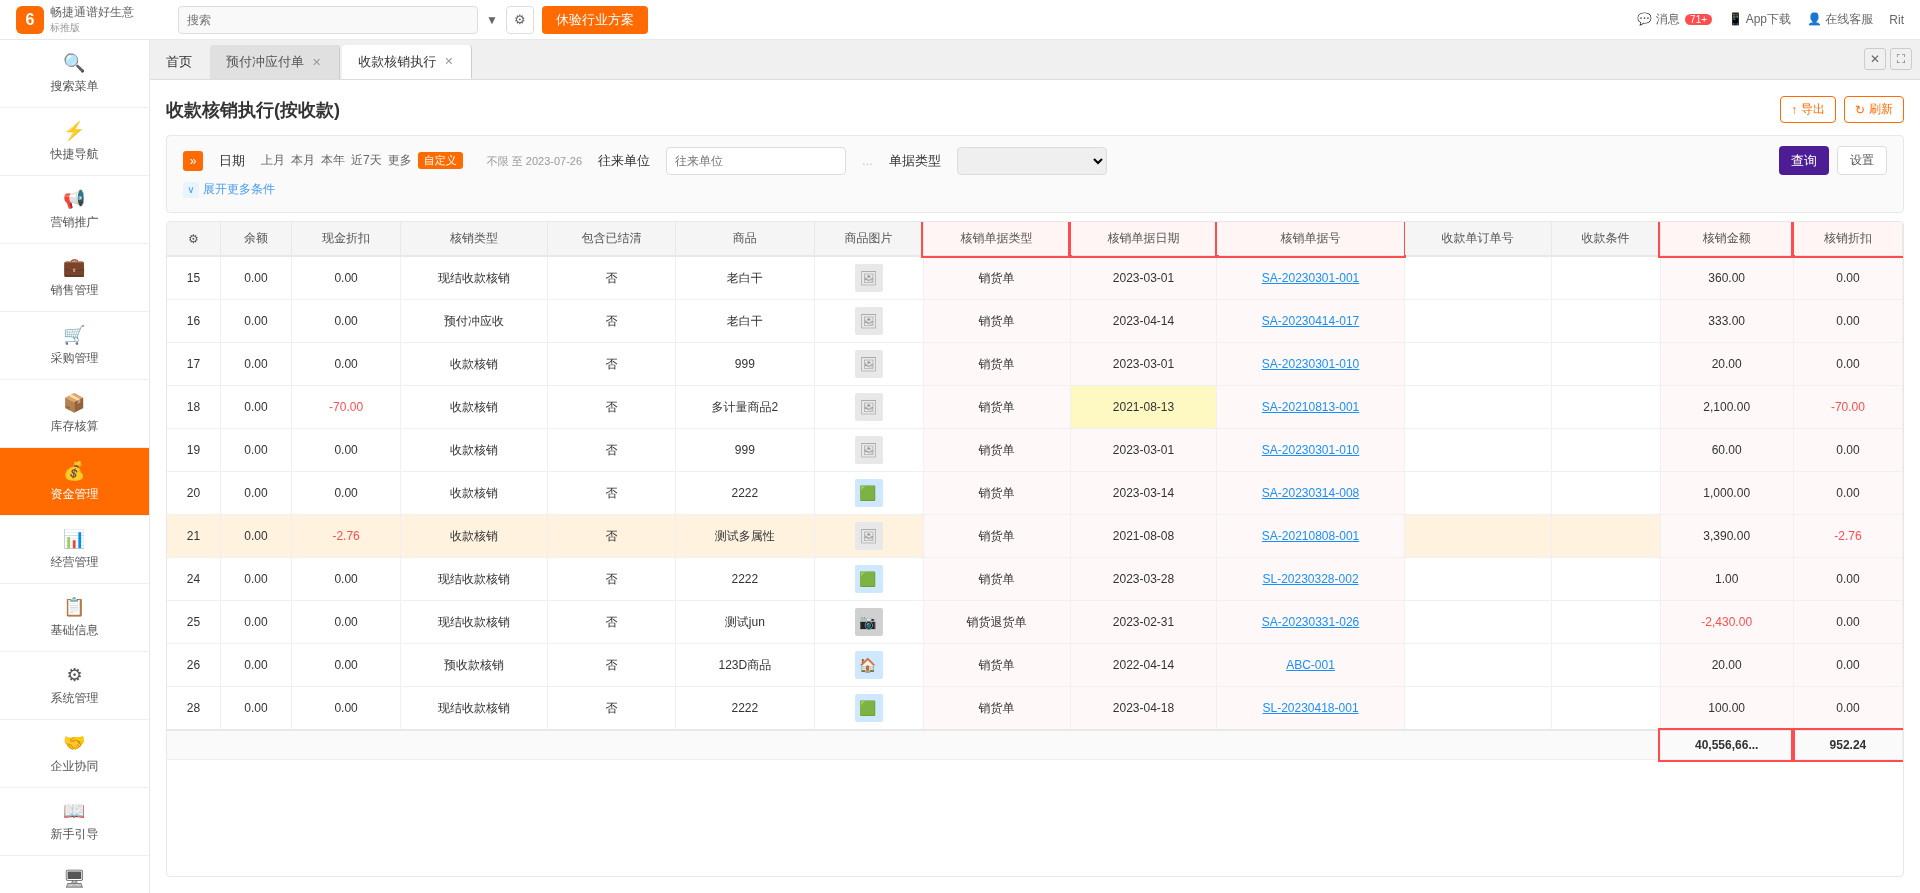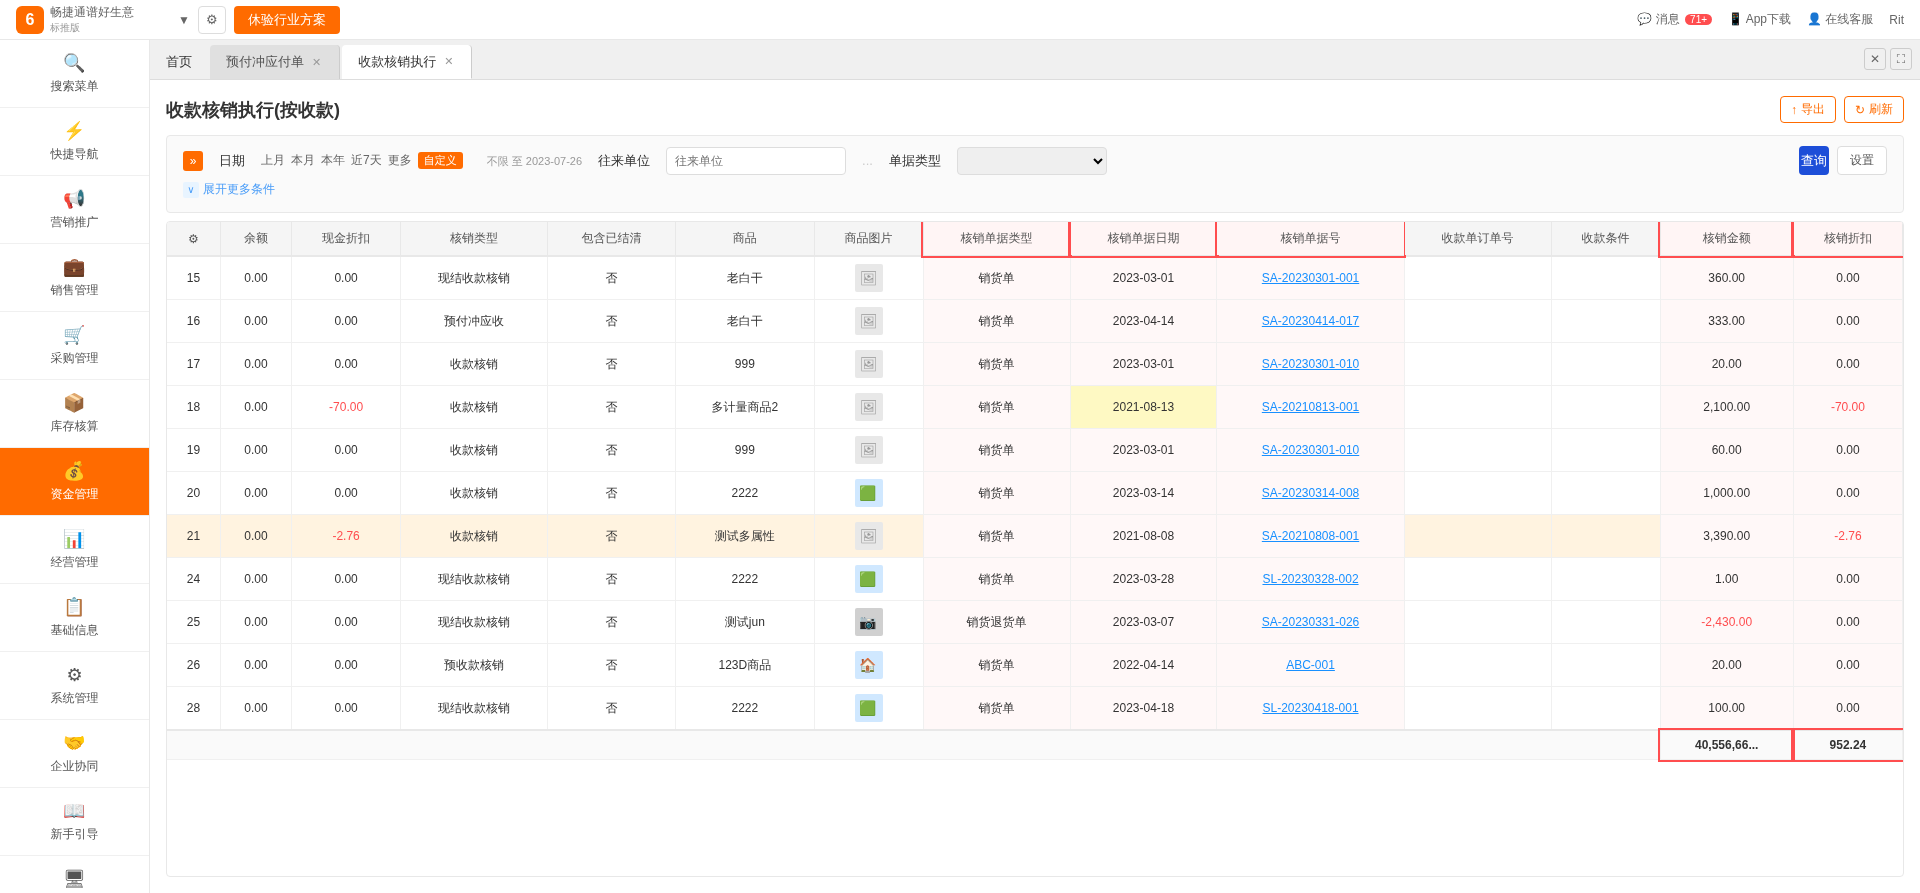--- a/index.html
+++ b/index.html
@@ -50,21 +50,21 @@
     .filter-bar { background: #fafafa; border: 1px solid #e8e8e8; border-radius: 4px; padding: 10px 16px; margin-bottom: 8px; }
     .filter-row { display: flex; align-items: center; gap: 16px; flex-wrap: wrap; }
     .filter-label { color: #333; font-size: 13px; white-space: nowrap; }
     .filter-date-group { display: flex; align-items: center; gap: 6px; }
     .filter-link { color: #666; font-size: 12px; cursor: pointer; }
     .filter-custom { background: #ff6b00; color: #fff; border-radius: 3px; padding: 1px 6px; font-size: 11px; cursor: pointer; }
     .filter-date-range { font-size: 11px; color: #999; }
     .filter-input { border: 1px solid #ddd; border-radius: 4px; padding: 4px 8px; font-size: 12px; min-width: 180px; height: 28px; }
     .filter-separator { color: #ccc; }
     .filter-select { border: 1px solid #ddd; border-radius: 4px; padding: 4px 8px; font-size: 12px; min-width: 150px; height: 28px; }
-    .query-btn { background: #1d4ed8; color: #fff; border: none; border-radius: 4px; padding: 5px 2px; font-size: 13px; cursor: pointer; }
+    .query-btn { background: #4c1d95; color: #fff; border: none; border-radius: 4px; padding: 5px 12px; font-size: 13px; cursor: pointer; }
     .settings-btn { border: 1px solid #ddd; color: #555; background: #fff; border-radius: 4px; padding: 5px 12px; font-size: 12px; cursor: pointer; }
     .expand-btn { color: #4a9df8; font-size: 12px; cursor: pointer; display: flex; align-items: center; gap: 4px; margin: 4px 0; }
     .collapse-arrow { width: 16px; height: 16px; background: #e8f4ff; border-radius: 2px; display: flex; align-items: center; justify-content: center; color: #4a9df8; font-size: 10px; }
 
     
     .table-container { flex: 1; overflow: auto; border: 1px solid #e8e8e8; border-radius: 4px; }
     table { width: 100%; border-collapse: collapse; font-size: 12px; }
     thead tr { background: #f5f5f5; }
     th { padding: 8px 10px; text-align: center; border-right: 1px solid #e8e8e8; border-bottom: 2px solid #e8e8e8; font-weight: 500; color: #555; white-space: nowrap; position: sticky; top: 0; background: #f5f5f5; }
     td { padding: 7px 10px; text-align: center; border-right: 1px solid #f0f0f0; border-bottom: 1px solid #f0f0f0; white-space: nowrap; }
@@ -90,20 +90,21 @@
 
 <div class="top-bar">
   <div class="top-bar-logo">
     <div class="logo-icon">6</div>
     <div>
       <div class="logo-text">畅捷通谱好生意</div>
       <div class="logo-badge">标推版</div>
     </div>
   </div>
   <div class="top-bar-center">
+    <input class="top-bar-search" type="text" placeholder="搜索" style="">
     <div class="top-bar-dropdown">
       <span>▼</span>
     </div>
     <div class="gear-btn">⚙</div>
     <button class="industry-btn">休验行业方案</button>
   </div>
   <div class="top-bar-right">
     <span>
       💬 <span>消息</span>
       <span class="badge-red">71+</span>
@@ -389,21 +390,21 @@
   </tr>
               <tr>
     <td>25</td>
     <td>0.00</td>
     <td class="">0.00</td>
     <td>现结收款核销</td>
     <td>否</td>
     <td>测试jun</td>
     <td><div class="img-placeholder has-img2">📷</div></td>
     <td style="background:#fff8f8;">销货退货单</td>
-    <td style="background:#fff8f8;">2023-03-07</td>
+    <td style="background:#fff8f8;">2023-02-31</td>
     <td style="background:#fff8f8;" class="link-cell">SA-20230331-026</td>
     <td></td>
     <td></td>
     <td style="background:#fff8f8;" class="negative">-2,430.00</td>
     <td style="background:#fff8f8;" class="">0.00</td>
   </tr>
               <tr>
     <td>26</td>
     <td>0.00</td>
     <td class="">0.00</td>

